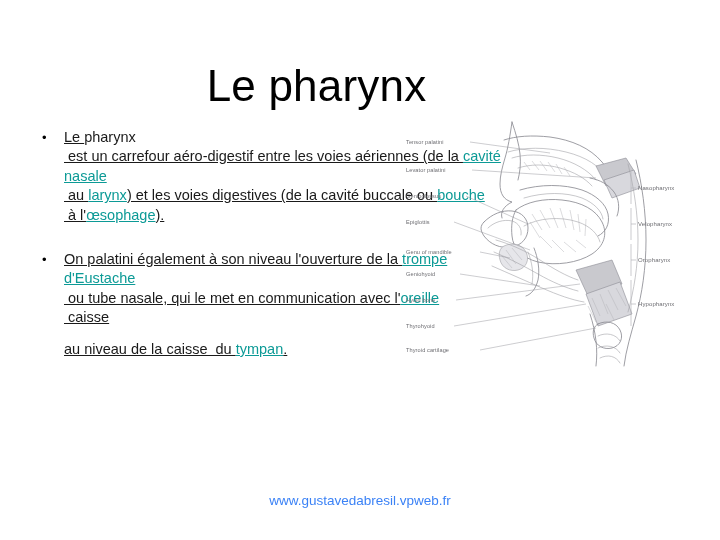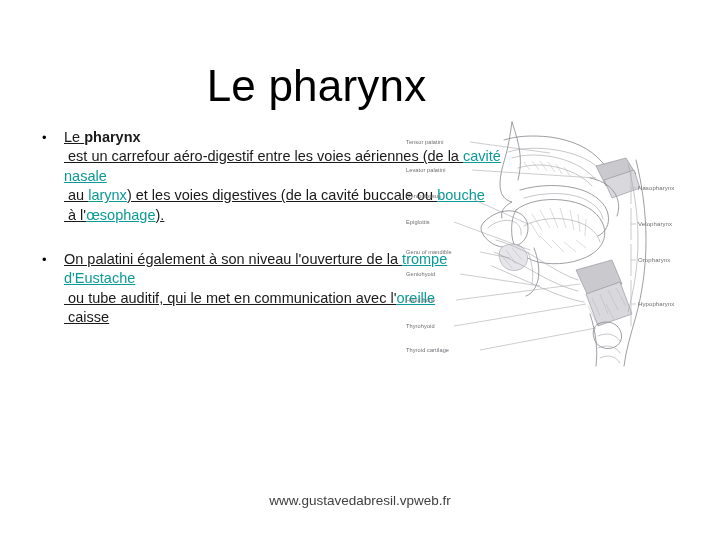--- a/index.html
+++ b/index.html
@@ -52,41 +52,41 @@
     flex: 0 0 22px;
     font-size: 13px;
     line-height: 19.4px;
     text-align: left;
     padding-left: 4px;
     color: #000000;
   }
   .bullet-text {
     flex: 1 1 auto;
   }
-  .bullet-text b { font-weight: bold; }
+  .bullet-text b { font-weight: normal; }
   .lnk {
     color: #0c9a96;
     text-decoration: underline;
     text-underline-offset: 1px;
   }
   .tail-line {
     margin-top: 12px;
   }
   .wsp { white-space: pre; text-decoration: underline; }
 
   
   #footer-url {
     position: absolute;
     left: 0;
     top: 492px;
     width: 720px;
     text-align: center;
     font-size: 13.5px;
     line-height: 18px;
-    color: #404040;
+    color: #3b82f6;
   }
 
   
   #anatomy-figure {
     position: absolute;
     left: 400px;
     top: 118px;
     width: 308px;
     height: 252px;
   }
@@ -140,21 +140,22 @@
 <div id="body-column">
 
   <div class="bullet-row">
     <span class="bullet-mark">•</span>
     <span class="bullet-text"><span class="wsp">Le </span><b>pharynx</b><span class="wsp"> est un carrefour aéro-digestif entre les voies aériennes (de la </span><a class="lnk" href="#">cavité nasale</a><span class="wsp"> au </span><a class="lnk" href="#">larynx</a><span class="wsp">) et les voies digestives (de la cavité buccale ou </span><a class="lnk" href="#">bouche</a><span class="wsp"> à l'</span><a class="lnk" href="#">œsophage</a><span class="wsp">).</span></span>
   </div>
 
   <div class="bullet-row">
     <span class="bullet-mark">•</span>
     <span class="bullet-text">
-      <span><span class="wsp">On palatini également à son niveau l'ouverture de la </span><a class="lnk" href="#">trompe d'Eustache</a><span class="wsp"> ou tube auditif, qui le met en communication avec l'</span><a class="lnk" href="#">oreille</a><span class="wsp"> caisse</span></span>
+      <span><span class="wsp">On palatini également à son niveau l'ouverture de la </span><a class="lnk" href="#">trompe d'Eustache</a><span class="wsp"> ou tube nasale, qui le met en communication avec l'</span><a class="lnk" href="#">oreille</a><span class="wsp"> caisse</span></span>
+      <span class="tail-line" style="display:block;"><span class="wsp">au niveau de la caisse  du </span><a class="lnk" href="#">tympan</a><span class="wsp">.</span></span>
     </span>
   </div>
 
 </div>
 
 <div id="anatomy-figure">
   <svg viewBox="0 0 308 252" xmlns="http://www.w3.org/2000/svg">
 
     <path class="outline" d="M112 4 C110 18 108 30 105 40 C102 50 100 58 100 66
                               C100 76 104 82 112 84 C104 88 100 94 102 100"></path>

